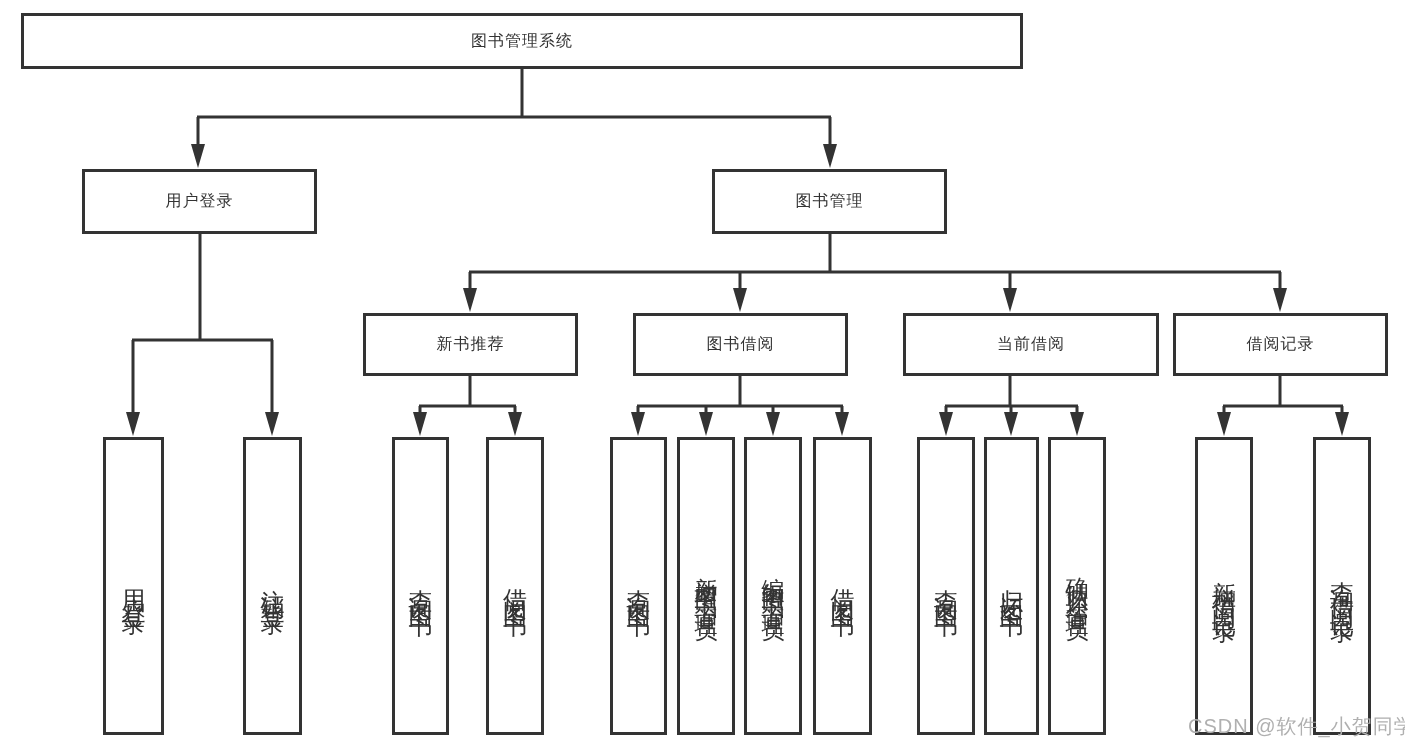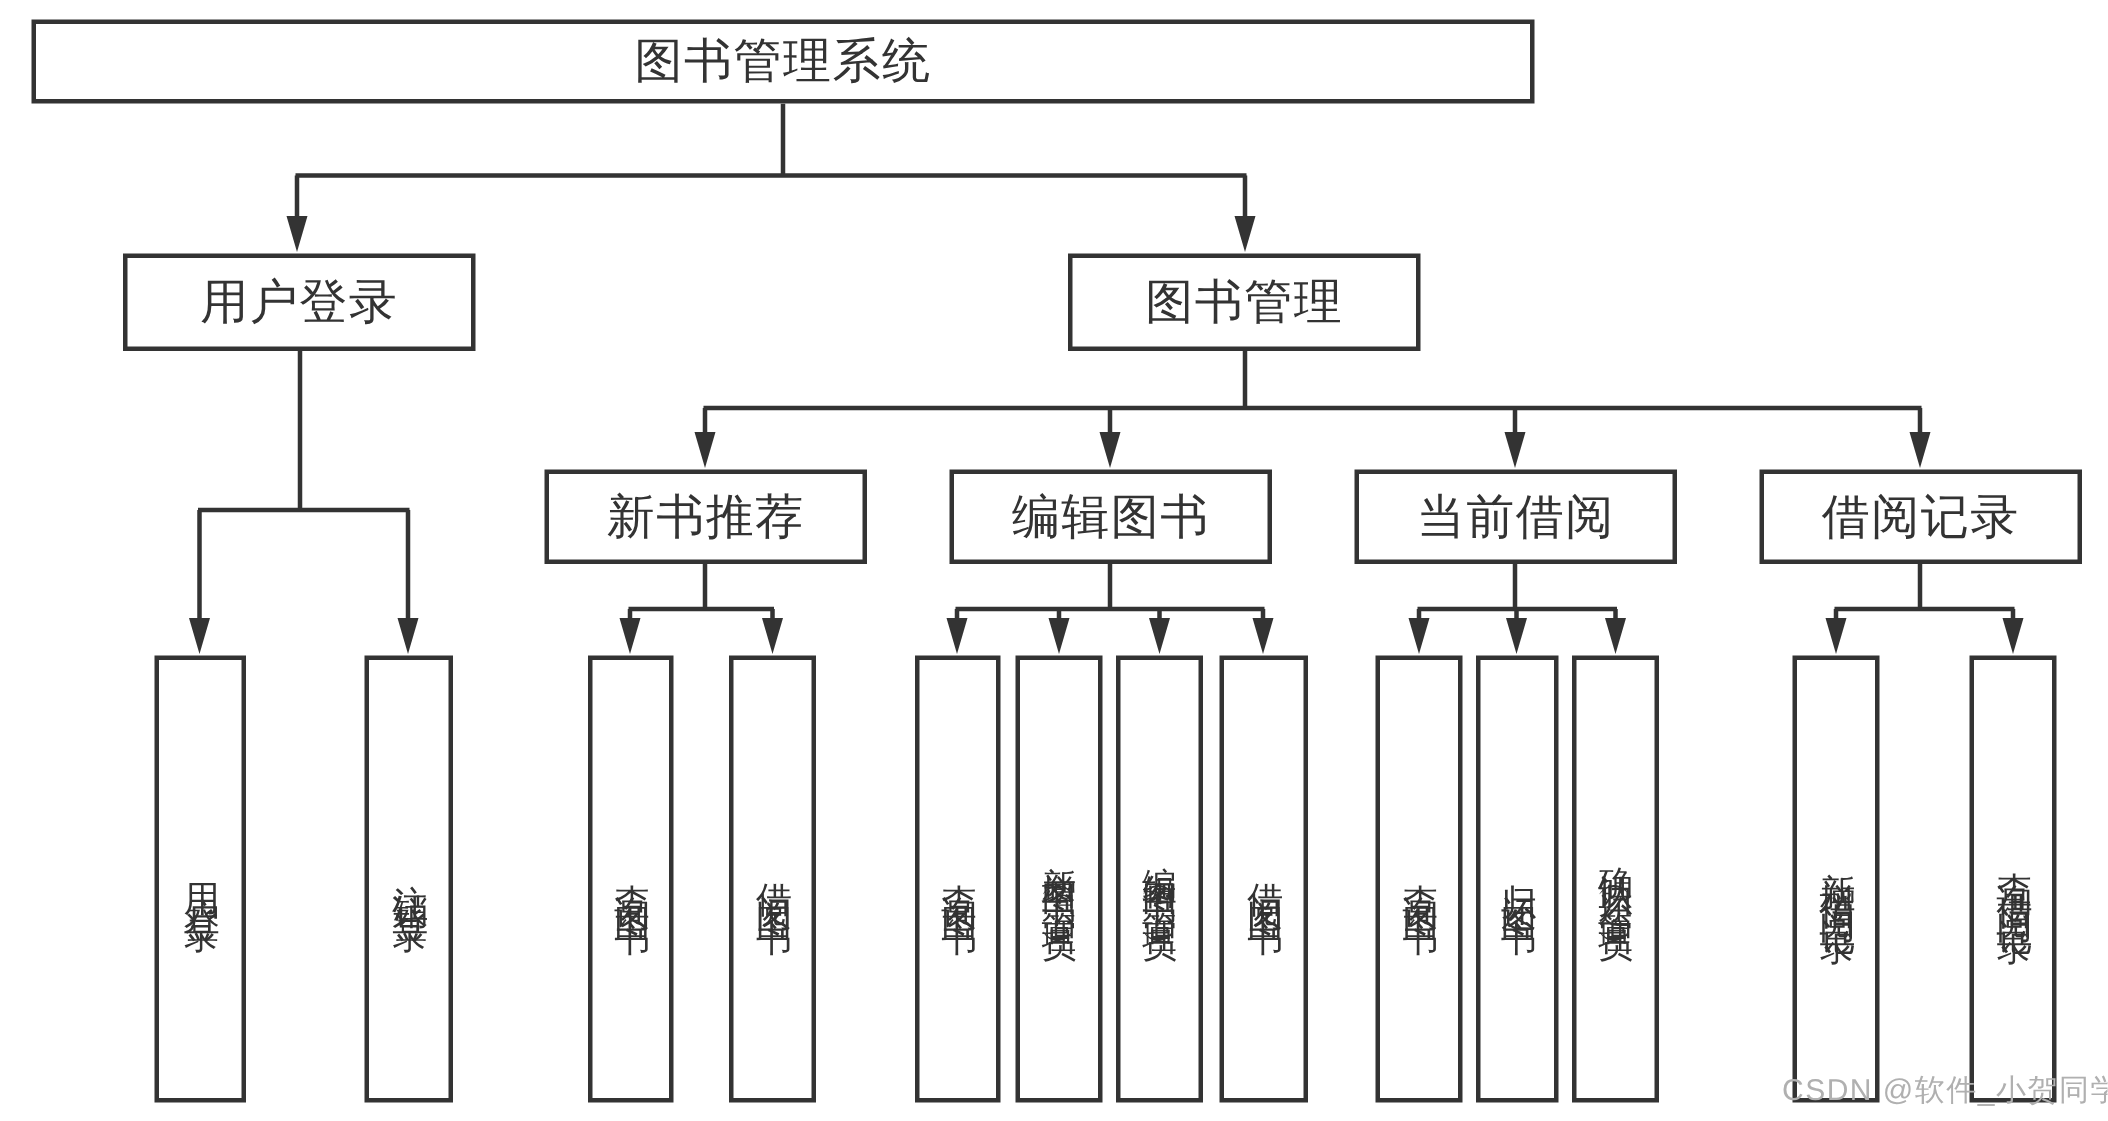--- a/index.html
+++ b/index.html
@@ -25,40 +25,40 @@
     position: absolute;
     box-sizing: border-box;
     border: 3px solid #333333;
     background: #ffffff;
     color: #333333;
     display: flex;
     align-items: center;
     justify-content: center;
     text-align: center;
   }
-  .node.h { font-size: 32px; letter-spacing: 1px; }
+  .node.h { font-size: 16px; letter-spacing: 1px; }
   .node.v span {
     writing-mode: vertical-rl;
     text-orientation: mixed;
     font-size: 24px;
     letter-spacing: 8px;
     line-height: 1;
     white-space: nowrap;
   }
   .node.v.long span { letter-spacing: 6px; font-size: 23px; }
 
   
   #root    { left: 21px;  top: 13px;  width: 1002px; height: 56px; }
   #b-user  { left: 82px;  top: 169px; width: 235px;  height: 65px; }
   #b-mgmt  { left: 712px; top: 169px; width: 235px;  height: 65px; }
 
   
   #m-newbook { left: 363px;  top: 313px; width: 215px; height: 63px; }
   #m-borrow  { left: 633px;  top: 313px; width: 215px; height: 63px; }
-  #m-current { left: 903px;  top: 313px; width: 215px; height: 63px; }
+  #m-current { left: 903px;  top: 313px; width: 256px; height: 63px; }
   #m-records { left: 1173px; top: 313px; width: 215px; height: 63px; }
 
   
   .leaf { top: 437px; height: 298px; }
   #lf-login   { left: 103px;  width: 61px; }
   #lf-logout  { left: 243px;  width: 59px; }
   #lf-q1      { left: 392px;  width: 57px; }
   #lf-br1     { left: 486px;  width: 58px; }
   #lf-q2      { left: 610px;  width: 57px; }
   #lf-add     { left: 677px;  width: 58px; }
@@ -117,21 +117,21 @@
       <polygon points="1335,412 1349,412 1342,436"></polygon>
     </g>
   </svg>
 
   <div class="node h" id="root">图书管理系统</div>
 
   <div class="node h" id="b-user">用户登录</div>
   <div class="node h" id="m-newbook">新书推荐</div>
 
   <div class="node h" id="b-mgmt">图书管理</div>
-  <div class="node h" id="m-borrow">编辑图书</div>
+  <div class="node h" id="m-borrow">图书借阅</div>
   <div class="node h" id="m-current">当前借阅</div>
   <div class="node h" id="m-records">借阅记录</div>
 
   <div class="node v leaf" id="lf-login">
     <span>用户登录</span>
   </div>
   <div class="node v leaf" id="lf-logout">
     <span>注销登录</span>
   </div>
 

